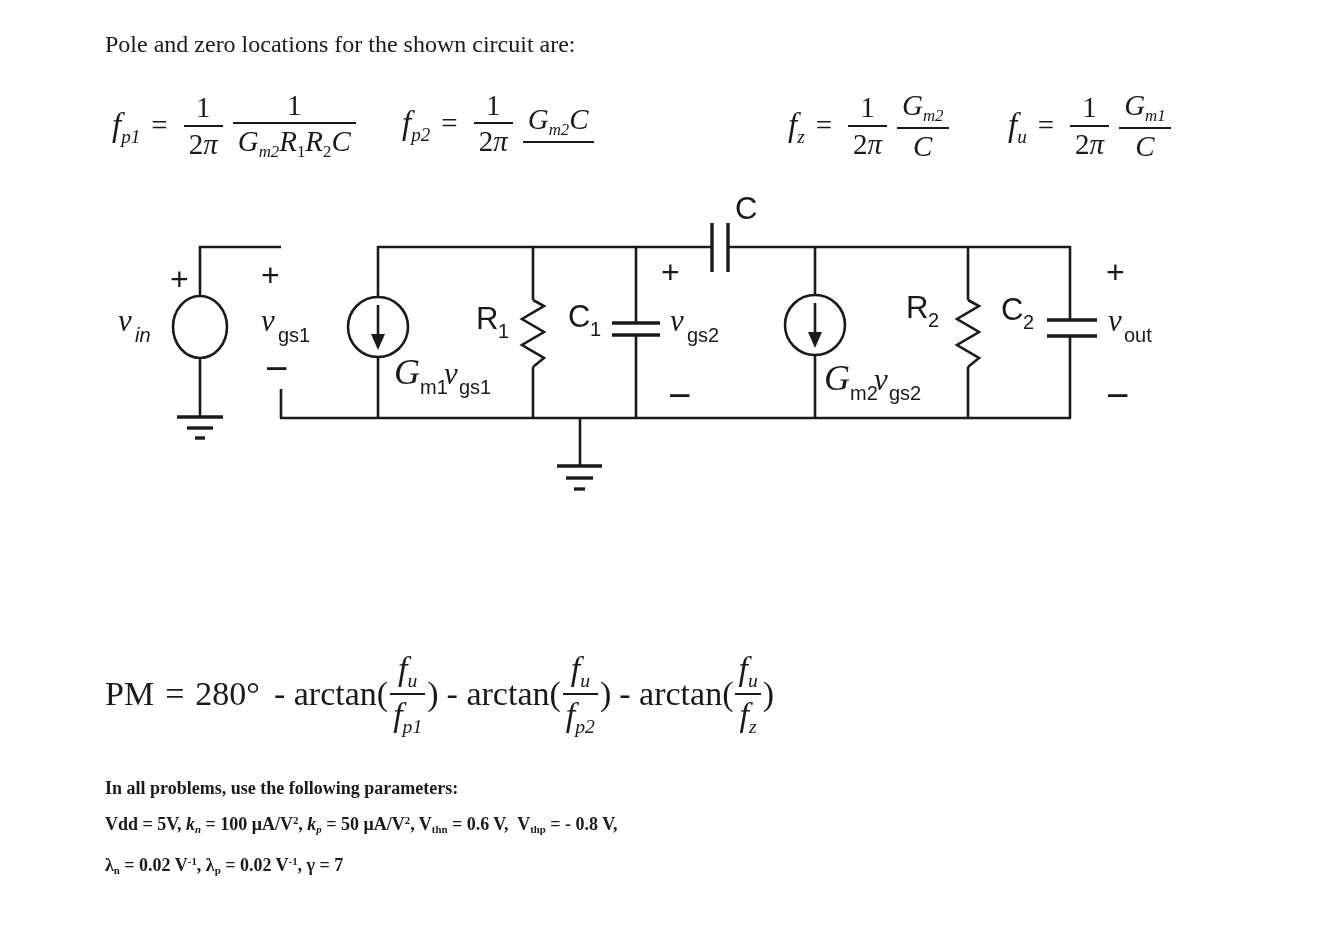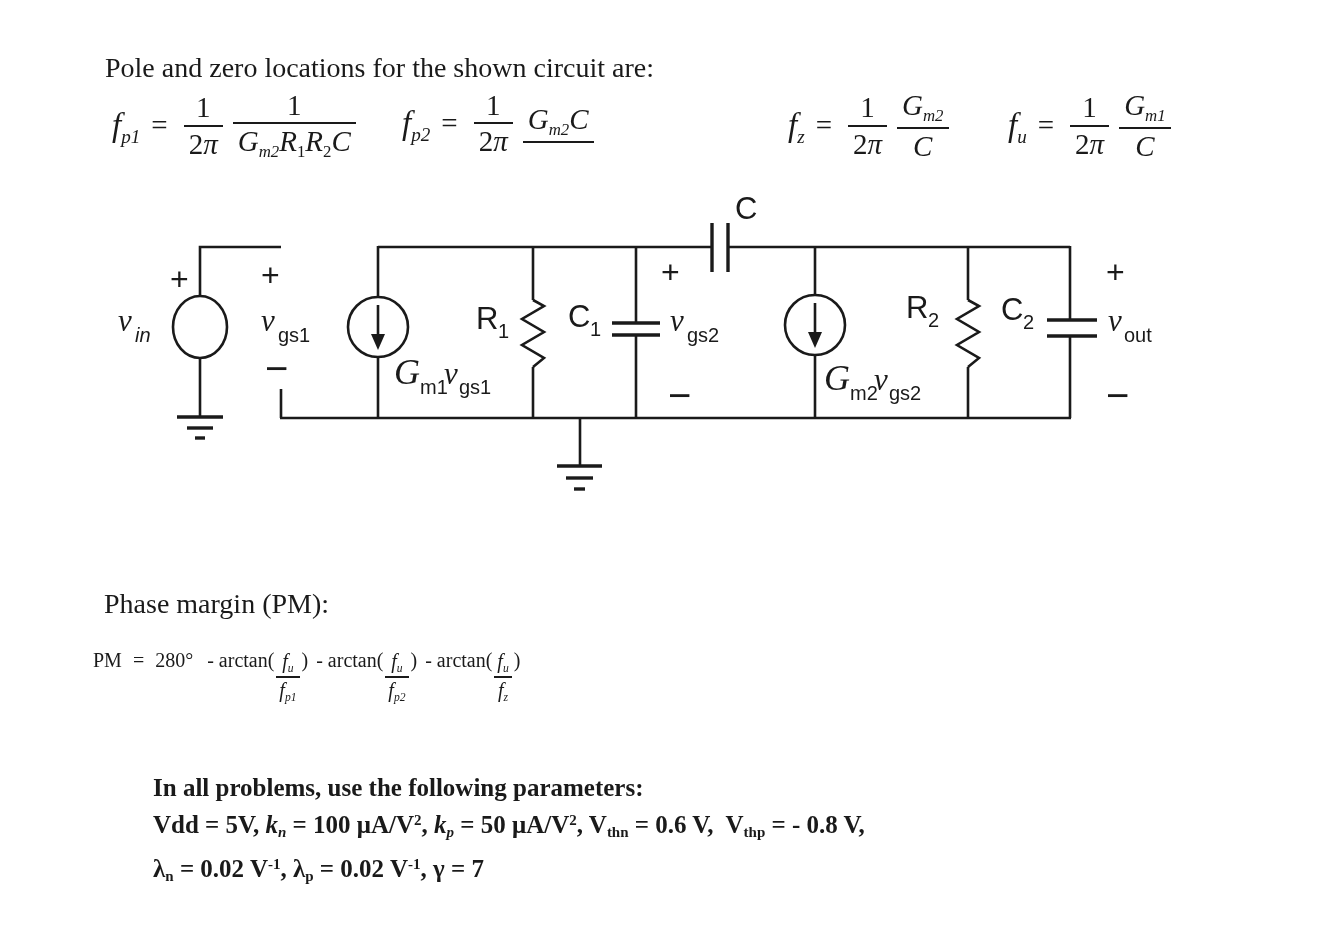--- a/index.html
+++ b/index.html
@@ -1,41 +1,41 @@
 <!DOCTYPE html>
 <html><head>
 <meta charset="utf-8">
 <style>
   html,body{margin:0;padding:0;background:#ffffff;}
   .page{position:relative;width:1330px;height:937px;background:#fff;overflow:hidden;
         font-family:"Liberation Serif",serif;color:#1a1a1a;}
 
   
-  .title{position:absolute;left:105px;top:31px;font-size:28px;white-space:pre;margin-top:21px;}
+  .title{position:absolute;left:105px;top:31px;font-size:24px;white-space:pre;}
   .pm-heading{position:absolute;left:104px;top:588px;font-size:28px;white-space:pre;}
 
   
   .equation{position:absolute;display:flex;align-items:center;font-size:29px;}
   .lhs{font-size:33px;font-style:italic;position:relative;top:2px;white-space:nowrap;}
   .sb{font-size:0.58em;vertical-align:-0.38em;}
   .it{font-style:italic;}
   .rel{margin:0 11px;line-height:1;}
   .frac{display:inline-flex;flex-direction:column;align-items:center;margin:0 5px;}
   .fnum,.fden{line-height:1.12;padding:0 5px;white-space:nowrap;text-align:center;}
   .fbar{align-self:stretch;height:0;border-top:2.4px solid #1a1a1a;margin:1px 0;}
   .op{margin:0 4px;}
 
   
-  .pm-eq{position:absolute;left:93px;top:650px;display:flex;align-items:flex-start;font-size:20px;}
+  .pm-eq{position:absolute;left:105px;top:650px;display:flex;align-items:center;font-size:34px;}
   .pmtxt{line-height:1;white-space:pre;}
   .pm-eq .frac{margin:0 2px;}
   .pm-eq .fnum,.pm-eq .fden{padding:0 3px;}
 
   
-  .params{position:absolute;left:105px;top:772px;font-weight:bold;font-size:25px;line-height:32px;margin-left:48px;}
+  .params{position:absolute;left:105px;top:772px;font-weight:bold;font-size:18px;line-height:32px;}
   .pline{white-space:pre;}
   .psub{font-size:0.6em;vertical-align:-0.28em;font-weight:bold;}
   .psup{font-size:0.6em;vertical-align:0.55em;font-weight:bold;}
   .pit{font-style:italic;}
 
   
   svg.circuit{position:absolute;left:0;top:0;width:1330px;height:937px;}
   .wire{stroke:#1a1a1a;stroke-width:2.6;fill:none;}
   .thick{stroke:#1a1a1a;stroke-width:3.4;fill:none;}
   .solid{fill:#1a1a1a;stroke:none;}
@@ -216,21 +216,20 @@
 
     <text class="cs" x="1001" y="320">C</text>
     <text class="css" x="1023" y="329">2</text>
 
     <text class="csign" x="1106" y="283">+</text>
     <text class="ci" x="1108" y="331">v</text>
     <text class="css" x="1124" y="342">out</text>
     <text class="cminus" x="1106" y="409">−</text>
   </svg>
 
-  <div class="pm-heading">Phase margin (PM):</div>
 
   <div class="pm-eq">
     <span class="pmtxt">PM</span>
     <span class="pmtxt rel">=</span>
     <span class="pmtxt"><span>280</span><span>°</span></span>
     <span class="pmtxt" style="margin-left:14px;">- arctan(</span>
     <span class="frac">
       <span class="fnum"><span class="it">f</span><span class="sb it">u</span></span>
       <span class="fbar"></span>
       <span class="fden"><span class="it">f</span><span class="sb it">p1</span></span>

